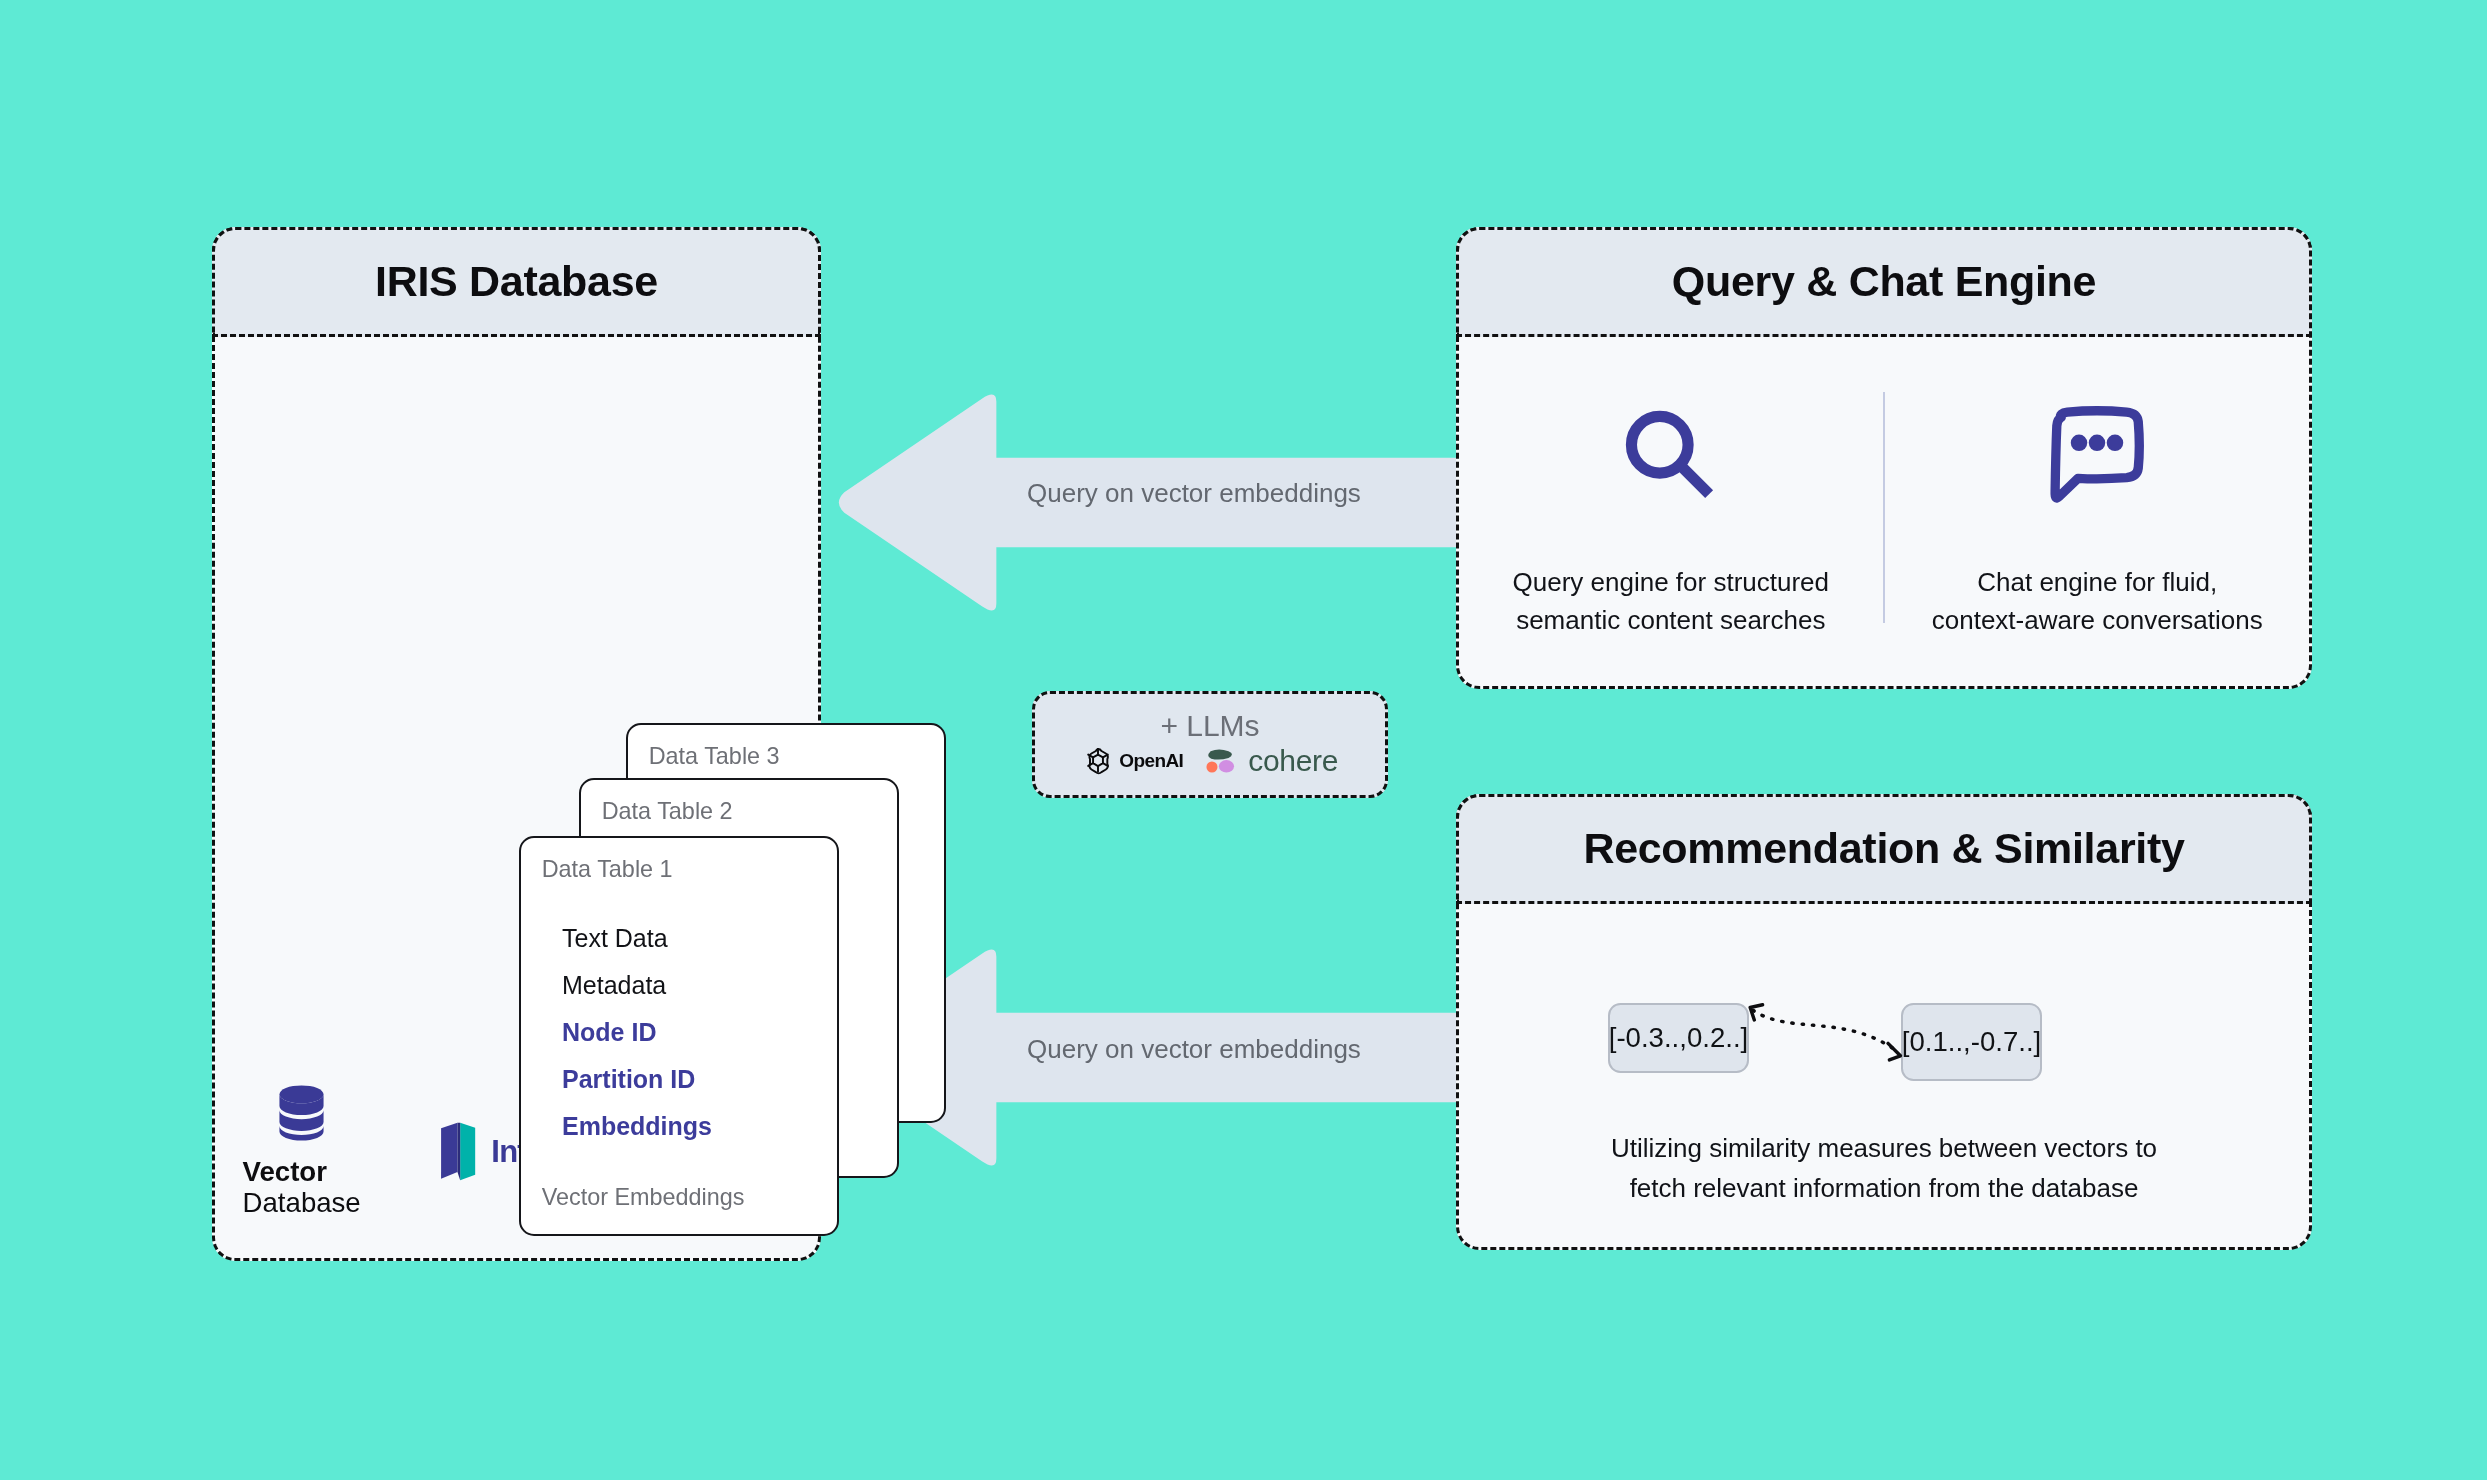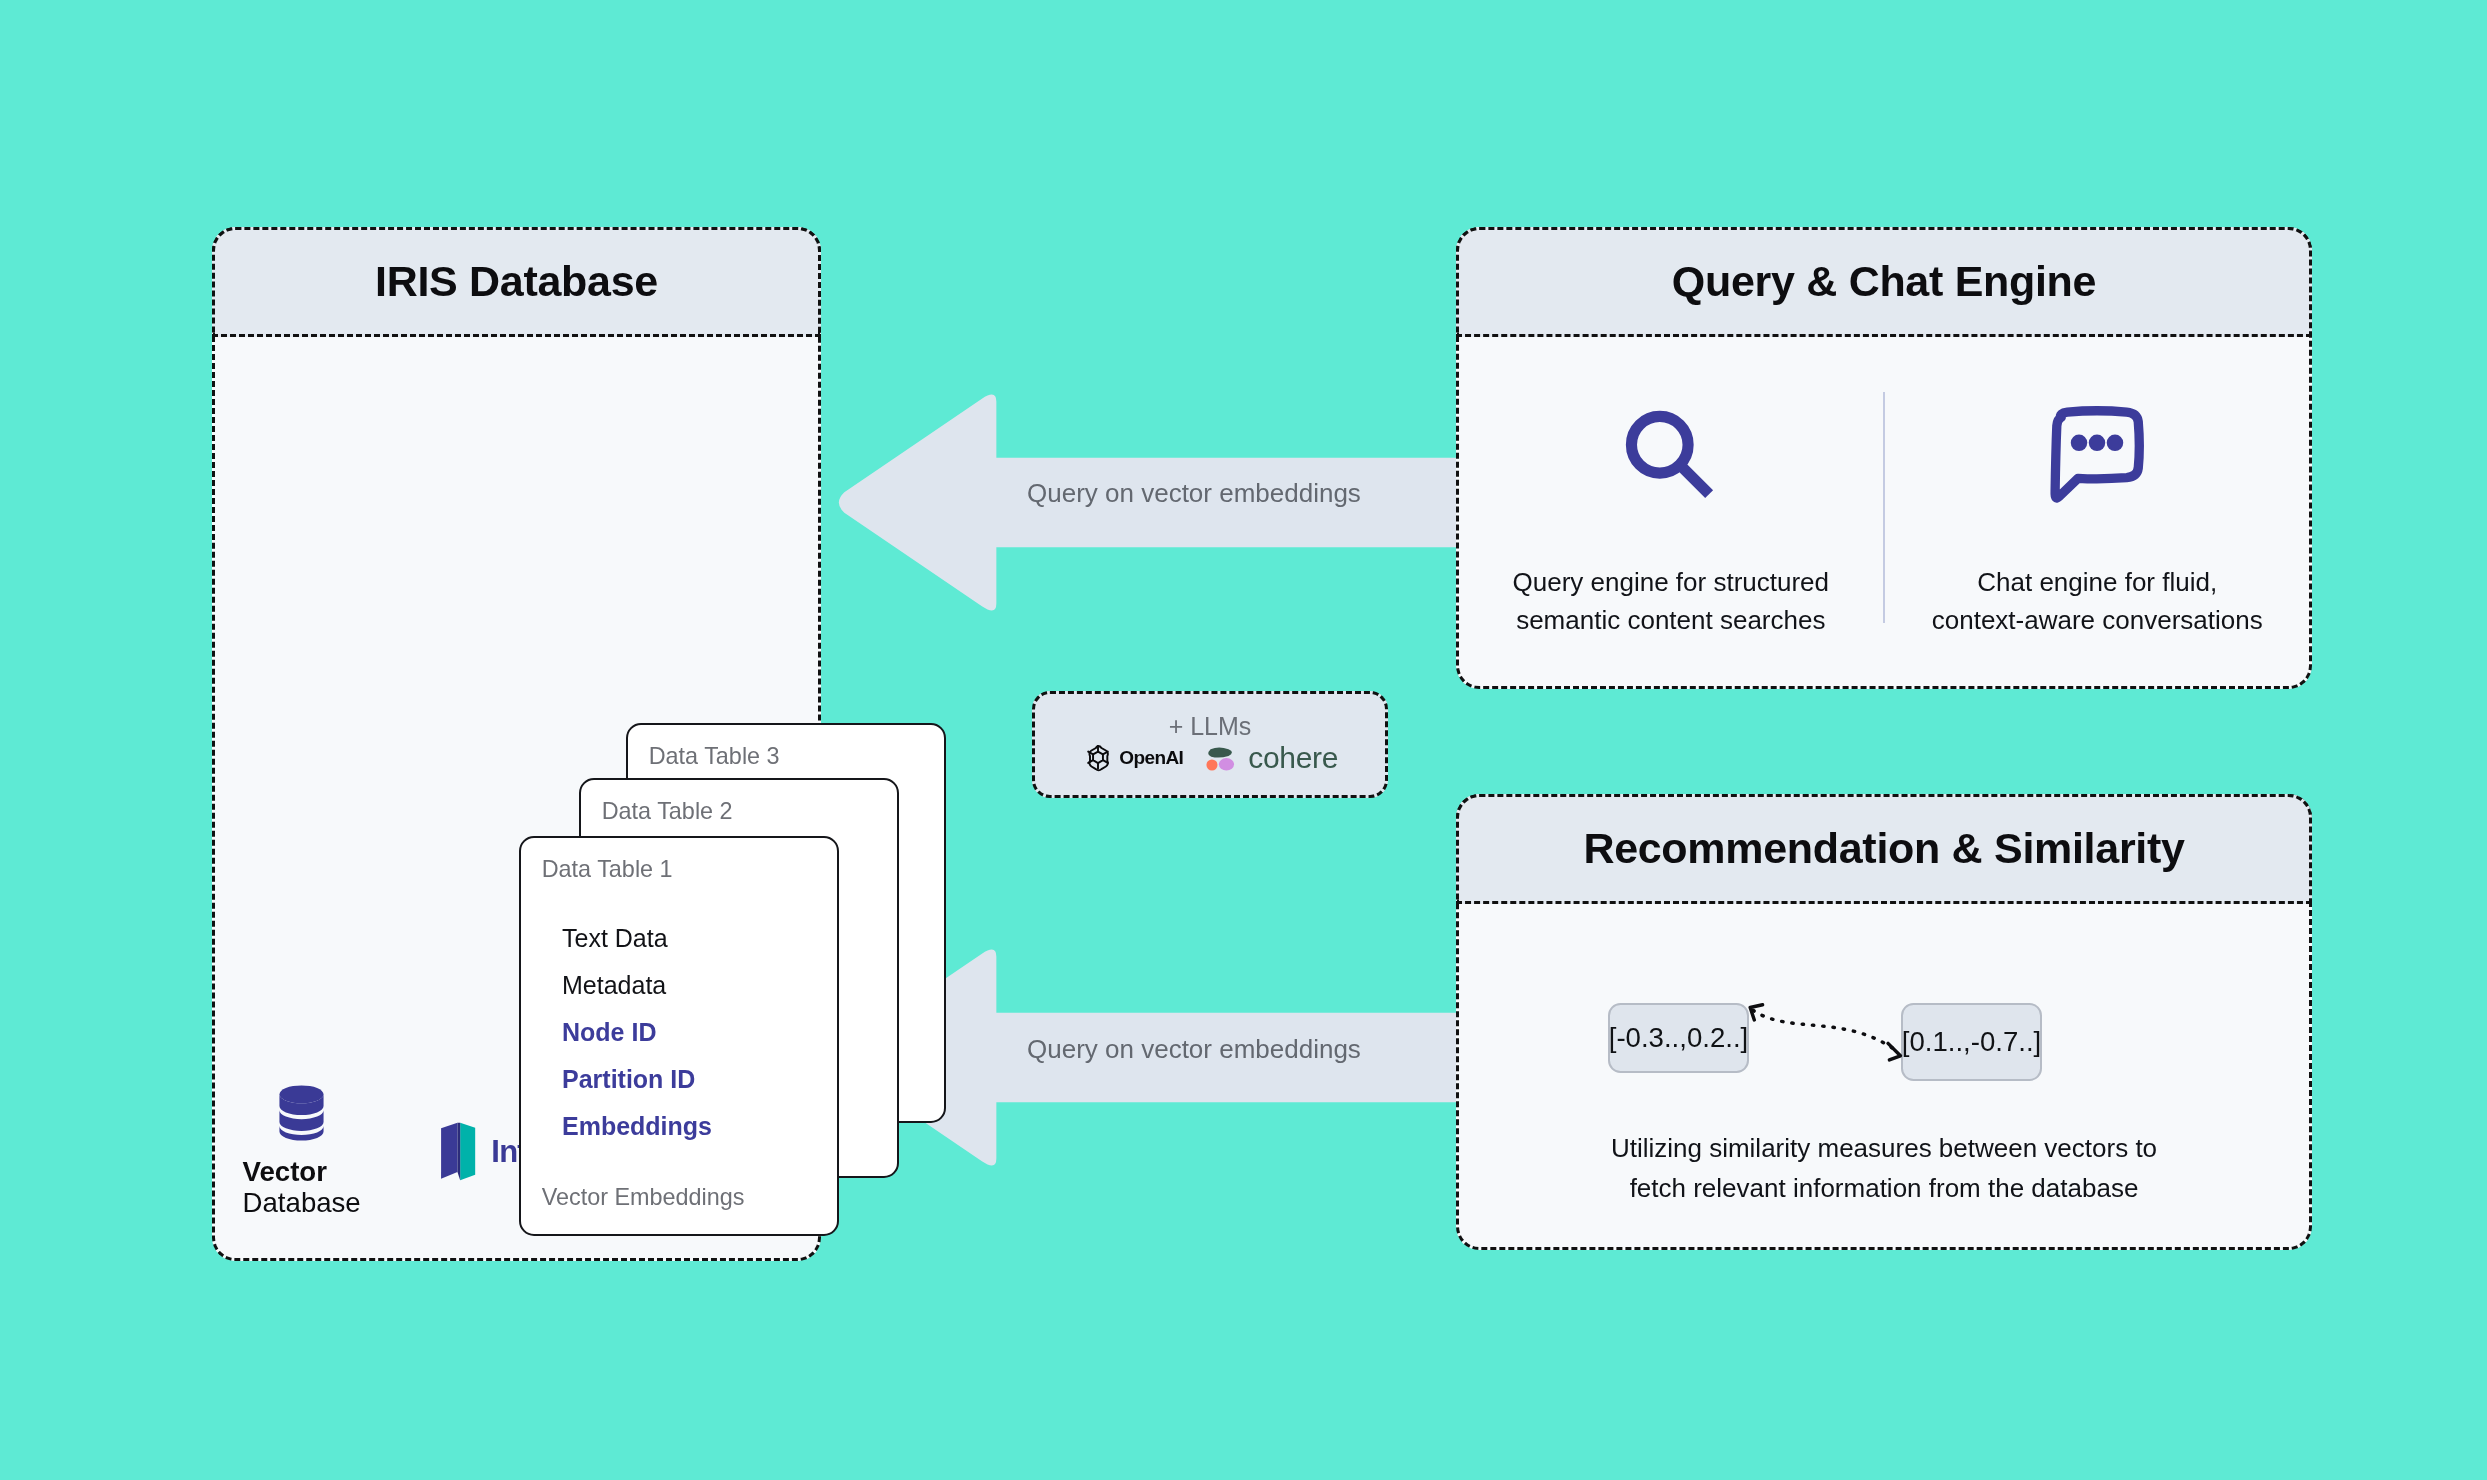--- a/index.html
+++ b/index.html
@@ -148,21 +148,21 @@
     background: #e0e7ef;
     border: 3.4px dashed #111111;
     border-radius: 18px;
     box-sizing: border-box;
     display: flex;
     flex-direction: column;
     align-items: center;
     justify-content: center;
     gap: 2.8px;
   }
-  #llm-title { font-size: 25px; color: #6b6f77; line-height: 1; }
+  #llm-title { font-size: 30px; color: #6b6f77; line-height: 1; }
   #llm-logos { display: flex; align-items: center; gap: 22px; }
   .openai-logo { display: flex; align-items: center; gap: 5.5px; }
   .openai-word { font-size: 19px; font-weight: 700; color: #0b0b0d; letter-spacing: -0.6px; }
   .cohere-logo { display: flex; align-items: center; gap: 6.9px; }
   .cohere-word { font-size: 30px; font-weight: 400; color: #39594d; letter-spacing: -0.3px; }
 
   
   #query-panel { left: 1456px; top: 227px; width: 856px; height: 462px; }
   #rec-panel { left: 1456px; top: 794px; width: 856px; height: 456px; }
 

